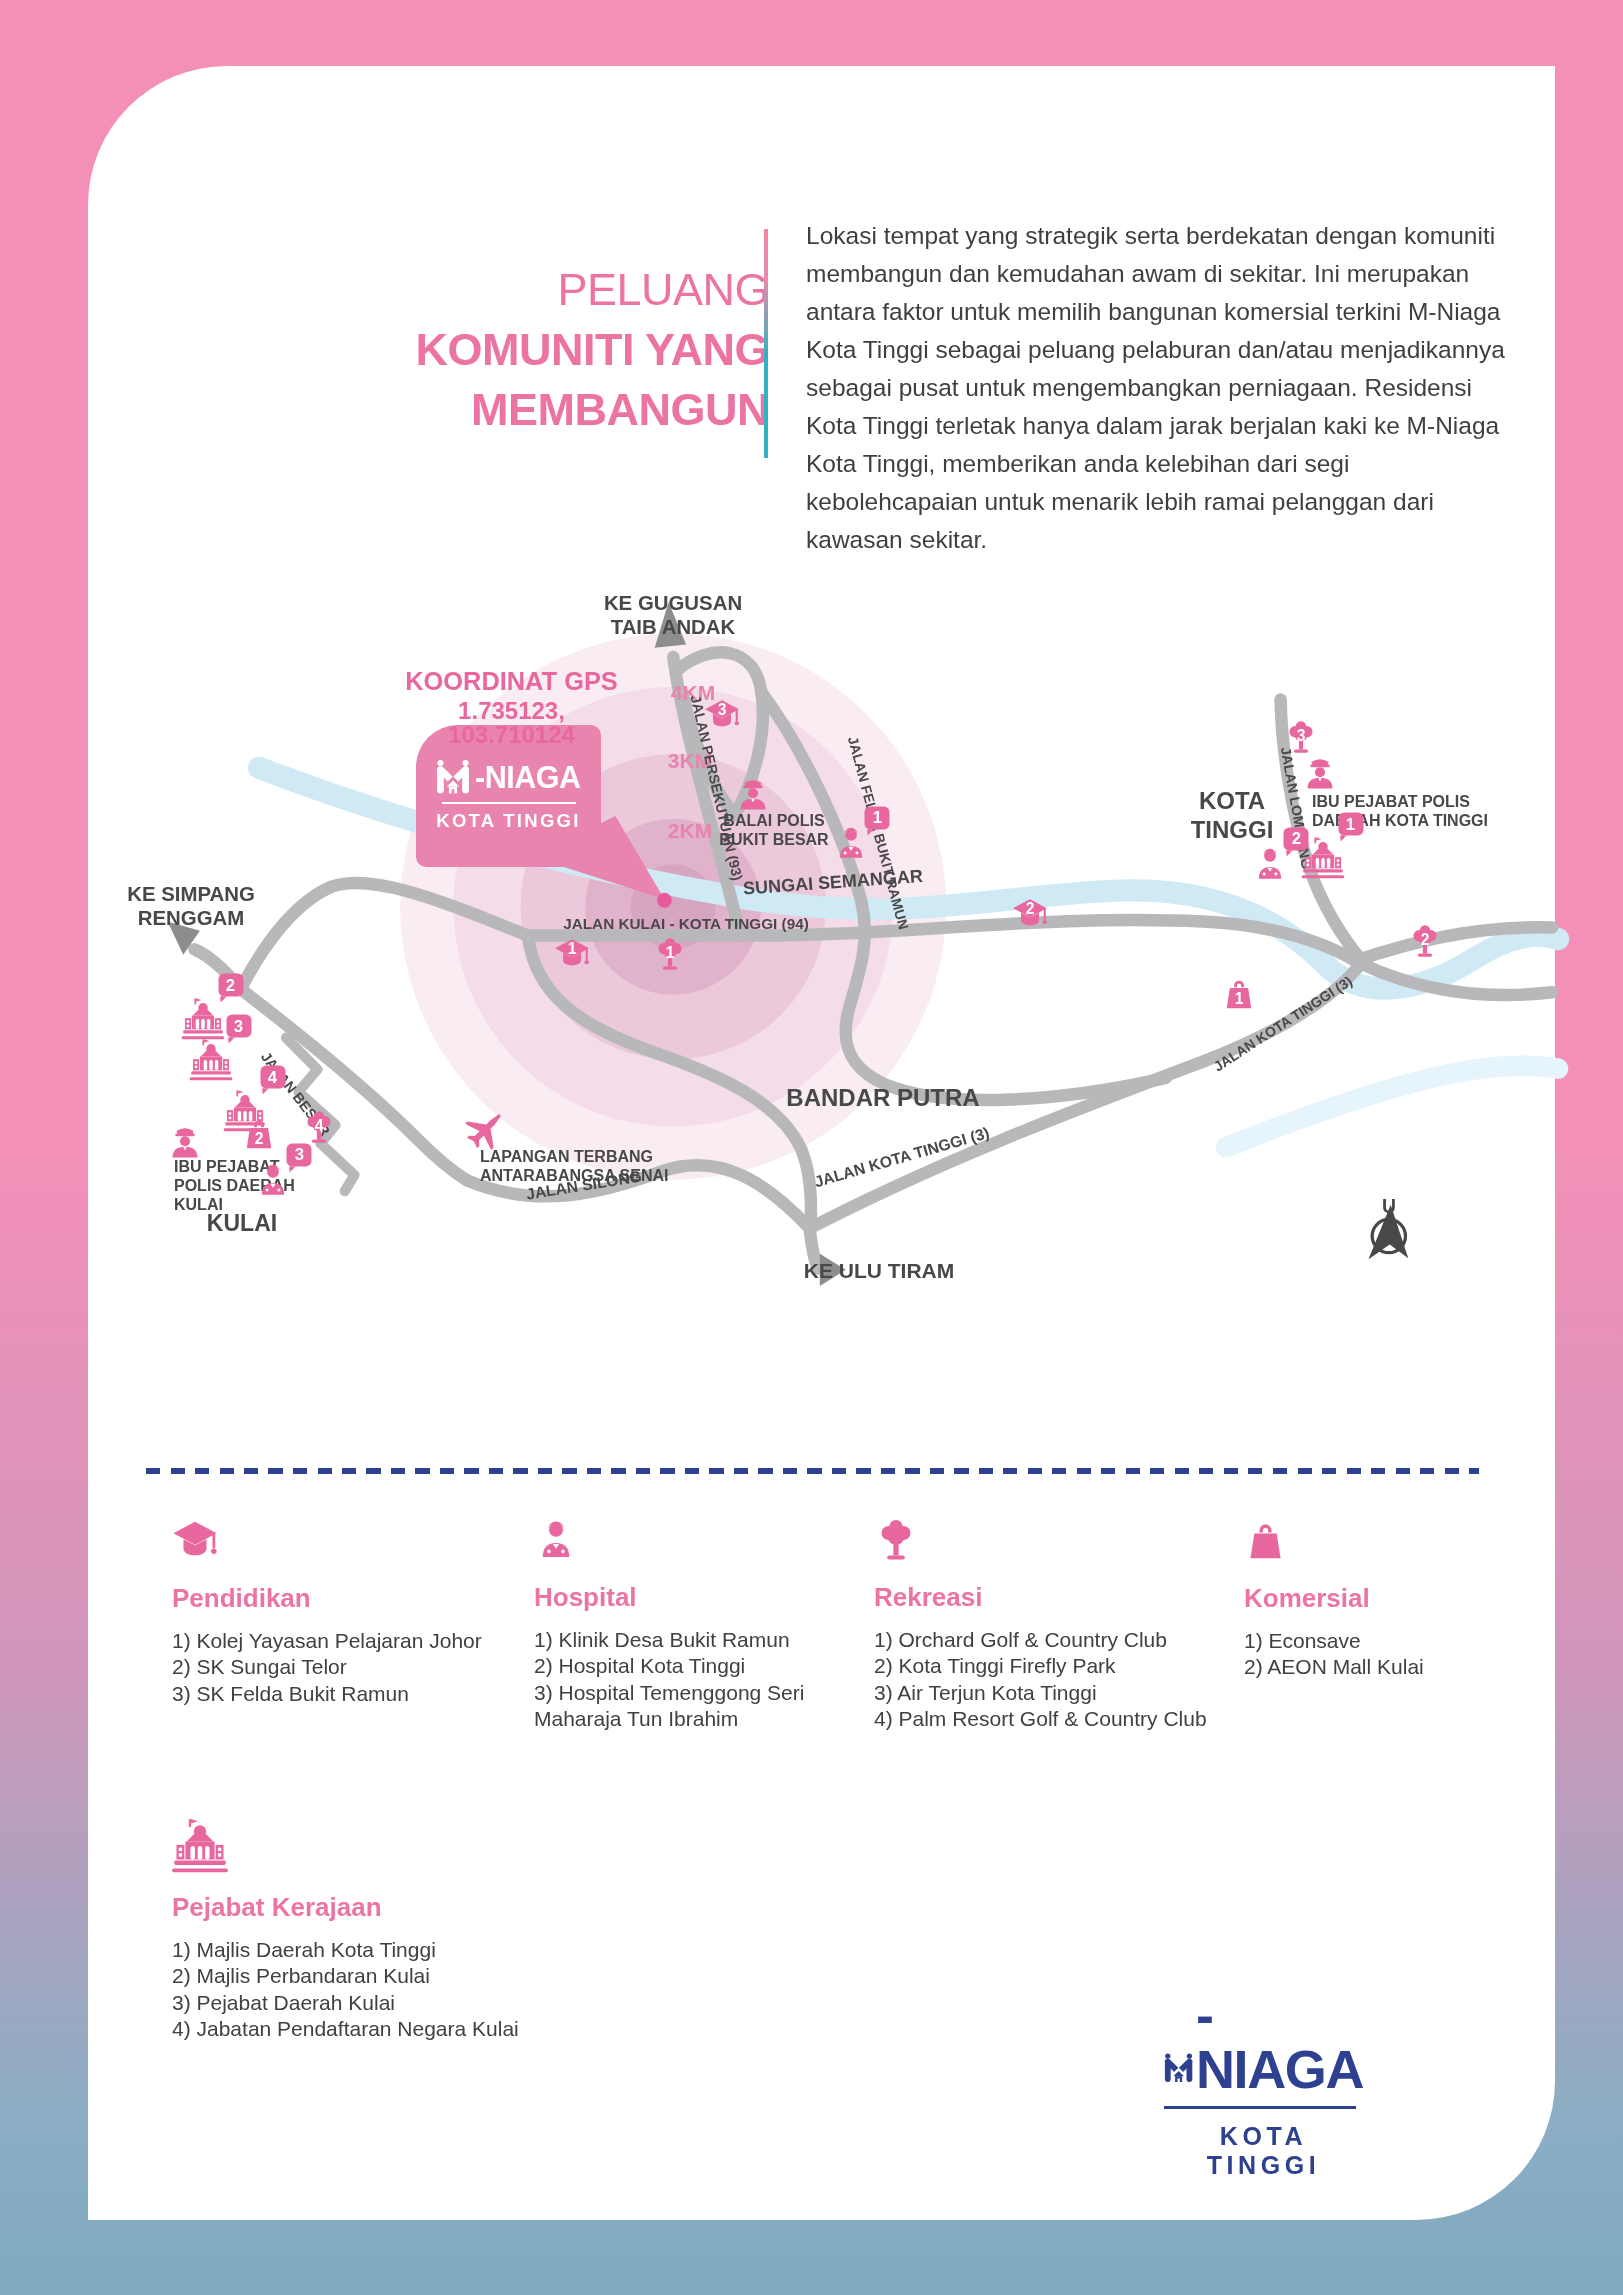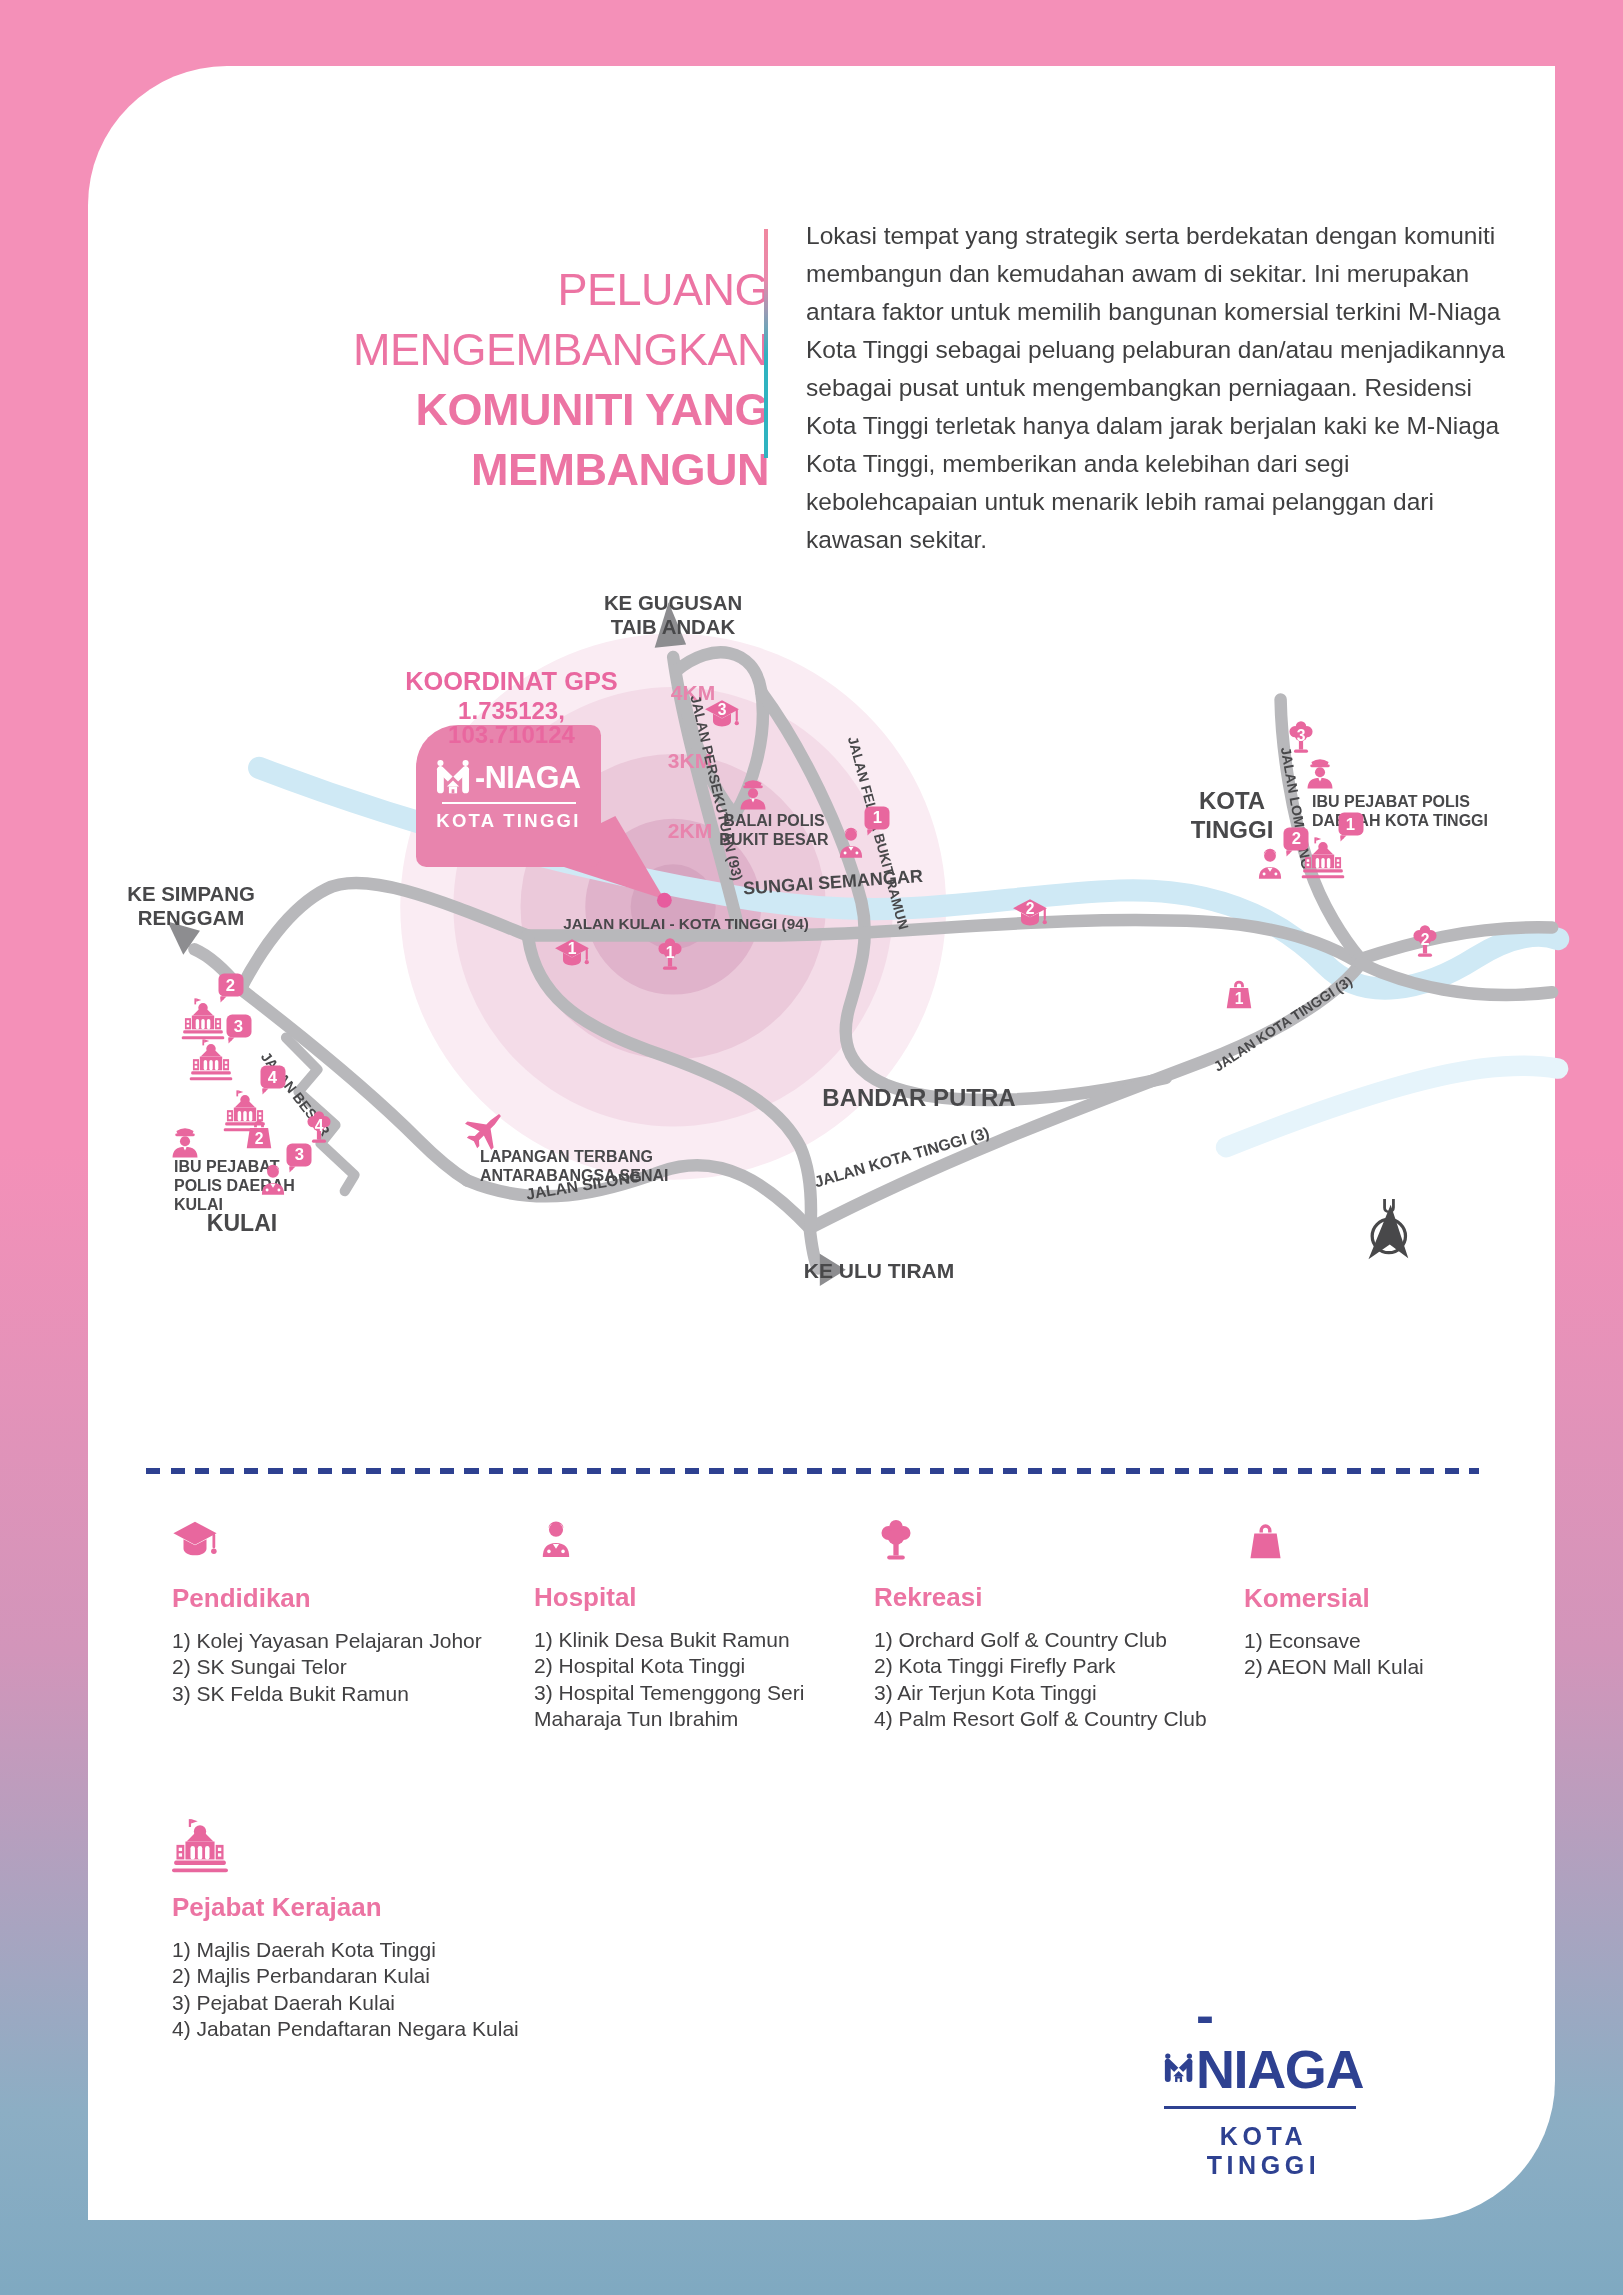--- a/index.html
+++ b/index.html
@@ -116,21 +116,20 @@
   <g id="i-plane" transform="rotate(45 50 50)">
     <path fill="#e8679e" d="M47,4 h6 l4,24 v14 l36,26 v8 l-36,-12 v16 l10,9 v7 l-17,-6 -17,6 v-7 l10,-9 v-16 l-36,12 v-8 l36,-26 v-14 z"></path>
   </g>
 </defs>
 </svg>
 
 <div class="card">
 
   <div class="title">
     <div>PELUANG</div>
-    <div>MENGEMBANGKAN</div>
     <div class="b">KOMUNITI YANG</div>
     <div class="b">MEMBANGUN</div>
   </div>
 </div>
 
 <div class="vrule"></div>
 <div class="para">Lokasi tempat yang strategik serta berdekatan dengan komuniti membangun dan kemudahan awam di sekitar. Ini merupakan antara faktor untuk memilih bangunan komersial terkini M-Niaga Kota Tinggi sebagai peluang pelaburan dan/atau menjadikannya sebagai pusat untuk mengembangkan perniagaan. Residensi Kota Tinggi terletak hanya dalam jarak berjalan kaki ke M-Niaga Kota Tinggi, memberikan anda kelebihan dari segi kebolehcapaian untuk menarik lebih ramai pelanggan dari kawasan sekitar.</div>
 
 <svg class="mapsvg" viewBox="0 0 3508 4961">
 
@@ -221,21 +220,21 @@
 <div class="ml" style="left:833px;top:883px;font-size:18px;transform:translate(-50%,-50%) rotate(-4deg);">SUNGAI SEMANGAR</div>
 <div class="ml" style="left:878px;top:833px;font-size:14px;transform:translate(-50%,-50%) rotate(75deg);">JALAN FELDA BUKIT RAMUN</div>
 <div class="ml" style="left:686px;top:924px;font-size:15.3px;">JALAN KULAI - KOTA TINGGI (94)</div>
 <div class="ml" style="left:1232px;top:816px;font-size:24px;">KOTA
 TINGGI</div>
 <div class="ml" style="left:1296px;top:808px;font-size:14px;transform:translate(-50%,-50%) rotate(80deg);">JALAN LOMBONG</div>
 <div class="ml lft" style="left:1312px;top:792px;font-size:16px;">IBU PEJABAT POLIS
 DAERAH KOTA TINGGI</div>
 <div class="ml" style="left:1283px;top:1024px;font-size:14px;transform:translate(-50%,-50%) rotate(-33deg);">JALAN KOTA TINGGI (3)</div>
 <div class="ml" style="left:902px;top:1158px;font-size:15.7px;transform:translate(-50%,-50%) rotate(-16deg);">JALAN KOTA TINGGI (3)</div>
-<div class="ml" style="left:883px;top:1098px;font-size:24px;margin-left:36px;">BANDAR PUTRA</div>
+<div class="ml" style="left:883px;top:1098px;font-size:24px;">BANDAR PUTRA</div>
 <div class="ml" style="left:879px;top:1271px;font-size:21px;">KE ULU TIRAM</div>
 <div class="ml" style="left:191px;top:906px;font-size:20.4px;">KE SIMPANG
 RENGGAM</div>
 <div class="ml" style="left:242px;top:1224px;font-size:23px;">KULAI</div>
 <div class="ml lft" style="left:480px;top:1147px;font-size:16px;">LAPANGAN TERBANG
 ANTARABANGSA SENAI</div>
 <div class="ml" style="left:295px;top:1094px;font-size:14.3px;transform:translate(-50%,-50%) rotate(52deg);">JALAN BESAR</div>
 <div class="ml" style="left:584px;top:1186px;font-size:15.7px;transform:translate(-50%,-50%) rotate(-9deg);">JALAN SILONG</div>
 <div class="ml lft" style="left:174px;top:1157px;font-size:16px;">IBU PEJABAT
 POLIS DAERAH

